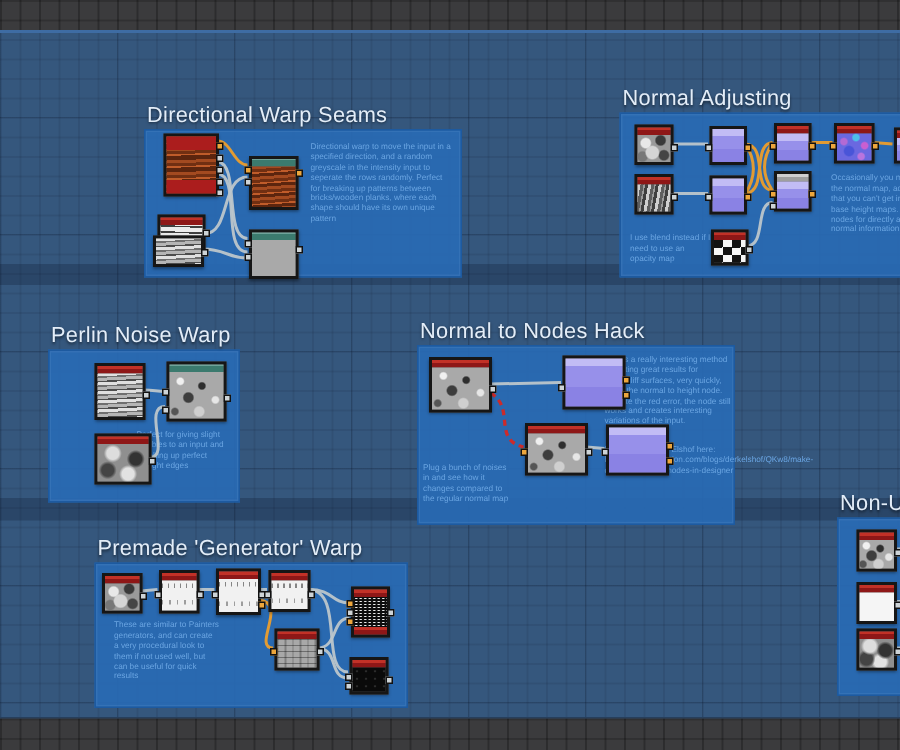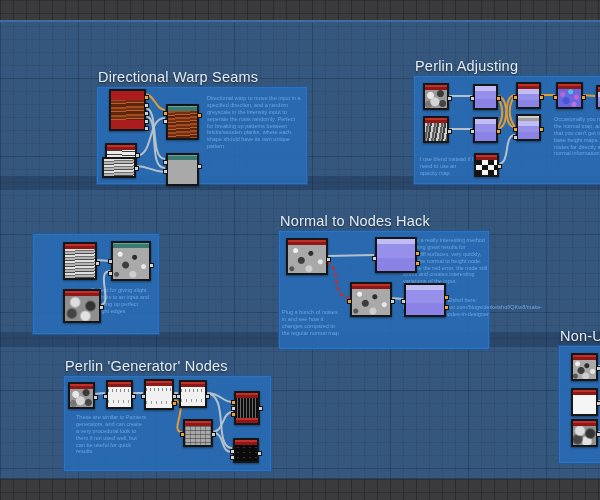--- a/index.html
+++ b/index.html
@@ -149,21 +149,21 @@
   <div class="node" style="left:69px;top:66px;width:33px;height:33px;">
     <div class="hdr hdr-teal"></div>
     <div class="body" style="background:#a9a9a9"></div>
     <span class="dot l" style="top:5px"></span>
     <span class="dot l" style="top:14px"></span>
     <span class="dot r" style="top:9px"></span>
   </div>
 </div>
 
 <div class="frame" style="left:413px;top:75px;width:200px;height:108px;">
-  <div class="frame-title">Perlin Adjusting</div>
+  <div class="frame-title">Normal Adjusting</div>
   <div class="desc" style="left:140px;top:40px;width:95px;">Occasionally you may want to adjust the normal map, adding features to it that you can't get in AO, or in your base height maps. These are my main nodes for directly affecting/combining normal information</div>
   <div class="desc" style="left:6px;top:80px;width:54px;">I use blend instead if I need to use an opacity map</div>
   <div class="node" style="left:9px;top:7px;width:26px;height:27px;">
     <div class="hdr hdr-red"></div>
     <div class="body tex-clouds"></div>
     <span class="dot r" style="top:11px"></span>
   </div>
   <div class="node" style="left:59px;top:8px;width:25px;height:26px;">
     <div class="body tex-purple"></div>
     <span class="dot l" style="top:10px"></span>
@@ -203,20 +203,21 @@
     <span class="dot r o" style="top:11px"></span>
   </div>
   <div class="node" style="left:60px;top:77px;width:25px;height:24px;">
     <div class="hdr hdr-red"></div>
     <div class="body tex-checker"></div>
     <span class="dot r" style="top:9px"></span>
   </div>
 </div>
 
 <div class="frame" style="left:32px;top:233px;width:126px;height:100px;">
+  <div class="frame-title">Perlin Noise Warp</div>
   <div class="desc" style="left:58px;top:53px;width:64px;">Perfect for giving slight wobbles to an input and breaking up perfect straight edges</div>
   <div class="node" style="left:30px;top:8px;width:34px;height:38px;">
     <div class="hdr hdr-red"></div>
     <div class="body tex-stripes"></div>
     <span class="dot r" style="top:17px"></span>
   </div>
   <div class="node" style="left:78px;top:7px;width:40px;height:40px;">
     <div class="hdr hdr-teal"></div>
     <div class="body tex-rocky"></div>
     <span class="dot l" style="top:16px"></span>
@@ -255,21 +256,21 @@
   </div>
   <div class="node" style="left:125px;top:52px;width:42px;height:34px;">
     <div class="body tex-purple"></div>
     <span class="dot l" style="top:14px"></span>
     <span class="dot r o" style="top:10px"></span>
     <span class="dot r o" style="top:20px"></span>
   </div>
 </div>
 
 <div class="frame" style="left:63px;top:375px;width:207px;height:95px;">
-  <div class="frame-title">Perlin 'Generator' Nodes</div>
+  <div class="frame-title">Premade 'Generator' Warp</div>
   <div class="desc" style="left:12px;top:38px;width:70px;">These are similar to Painters generators, and can create a very procedural look to them if not used well, but can be useful for quick results</div>
   <div class="node" style="left:4px;top:6px;width:27px;height:27px;">
     <div class="hdr hdr-red"></div>
     <div class="body tex-clouds"></div>
     <span class="dot r" style="top:11px"></span>
   </div>
   <div class="node" style="left:42px;top:4px;width:27px;height:29px;">
     <div class="hdr hdr-red"></div>
     <div class="body tex-white"></div>
     <span class="dot l" style="top:12px"></span>

